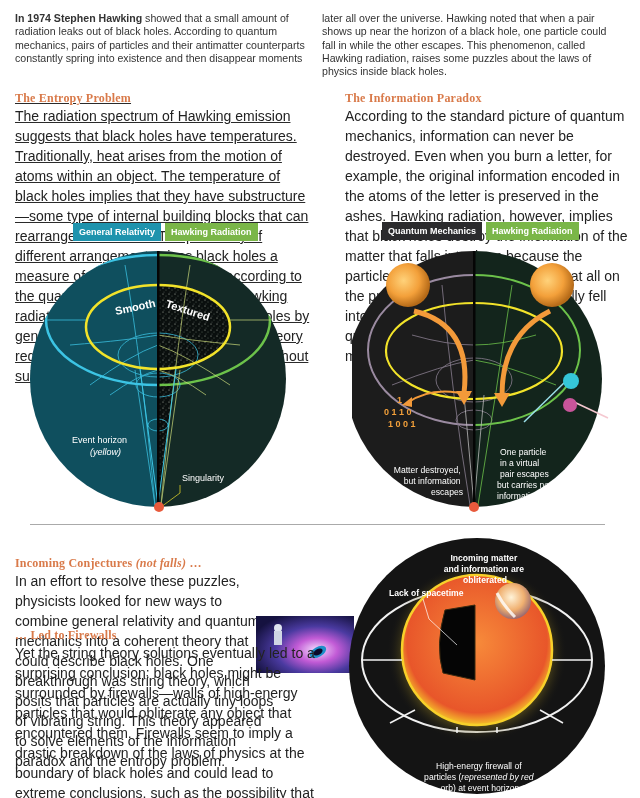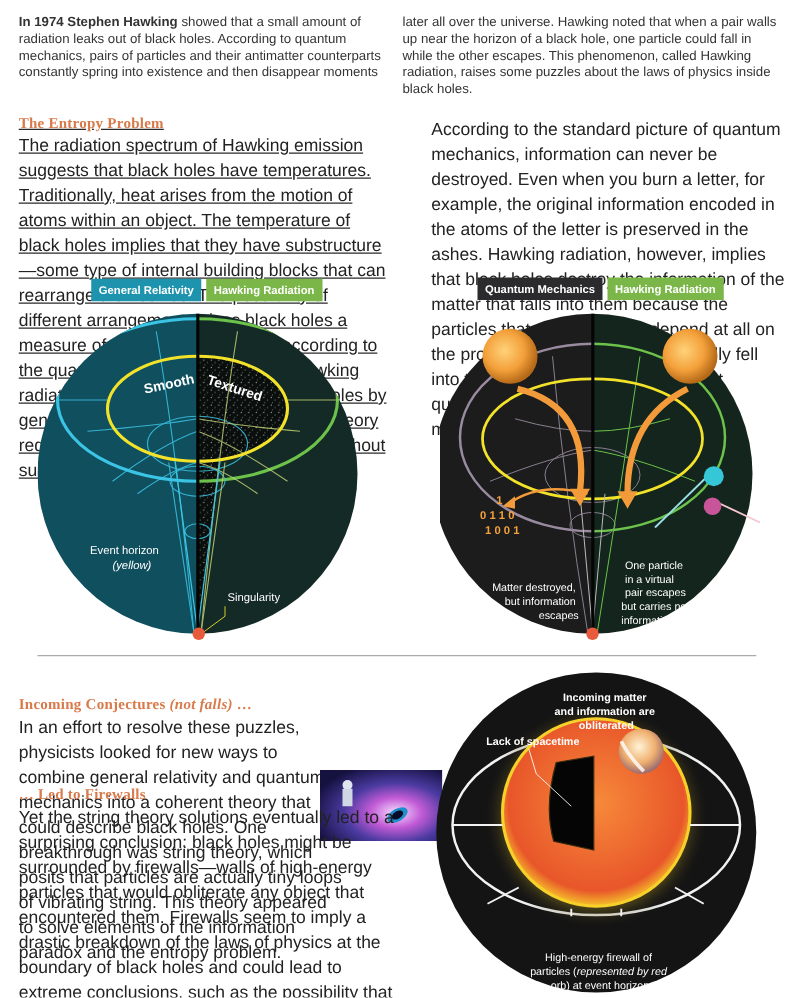--- a/index.html
+++ b/index.html
@@ -23,28 +23,29 @@
   .divider { position: absolute; left: 30px; top: 524px; width: 575px; height: 1px; background: #aaa; }
 
   .thumb { position: absolute; left: 256px; top: 616px; width: 98px; height: 57px; overflow: hidden; }
 
   svg text { font-family: "Liberation Sans", sans-serif; }
 </style>
 </head>
 <body>
 
 <p class="intro left"><b>In 1974 Stephen Hawking</b><span> showed that a small amount of radiation leaks out of black holes. According to quantum mechanics, pairs of particles and their antimatter counterparts constantly spring into existence and then disappear moments</span></p>
-<p class="intro right">later all over the universe. Hawking noted that when a pair walls up near the horizon of a black hole, one particle could fall in while the other escapes. This phenomenon, called Hawking radiation, raises some puzzles about the laws of physics inside black holes.</p>
+<p class="intro right">later all over the universe. Hawking noted that when a pair shows up near the horizon of a black hole, one particle could fall in while the other escapes. This phenomenon, called Hawking radiation, raises some puzzles about the laws of physics inside black holes.</p>
 
 <div class="section" style="left:15px; top:92px; width:300px;text-decoration:underline;">
   <div class="sec-title">The Entropy Problem</div>
   <p class="sec-body">The radiation spectrum of Hawking emission suggests that black holes have temperatures. Traditionally, heat arises from the motion of atoms within an object. The temperature of black holes implies that they have substructure—some type of internal building blocks that can rearrange themselves. The possibility of different arrangements gives black holes a measure of disorder, or “entropy,” according to the quantum-mechanical picture of Hawking radiation. Entropy is forbidden to black holes by general relativity, however, because the theory requires them to be completely smooth, without substructure.</p>
 </div>
 
 <div class="section" style="left:345px; top:92px; width:285px;">
+  <div class="sec-title">The Information Paradox</div>
   <p class="sec-body">According to the standard picture of quantum mechanics, information can never be destroyed. Even when you burn a letter, for example, the original information encoded in the atoms of the letter is preserved in the ashes. Hawking radiation, however, implies that black holes destroy the information of the matter that falls into them because the particles that escape do not depend at all on the properties of the atoms that initially fell into the hole. Hawking suggested that quantum mechanics might have to be modified to allow for information loss.</p>
 </div>
 
 <div class="legend" style="left:73px; top:223px;">
   <span style="background:#1e93ad">General Relativity</span>
   <span style="background:#7ab648">Hawking Radiation</span>
 </div>
 <div class="legend" style="left:382px; top:222px;">
   <span style="background:#2b2b2d">Quantum Mechanics</span>
   <span style="background:#7ab648">Hawking Radiation</span>

